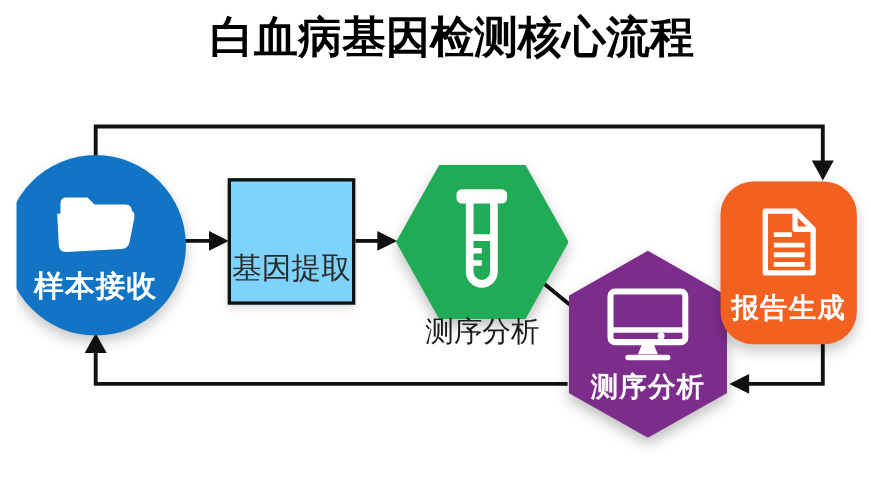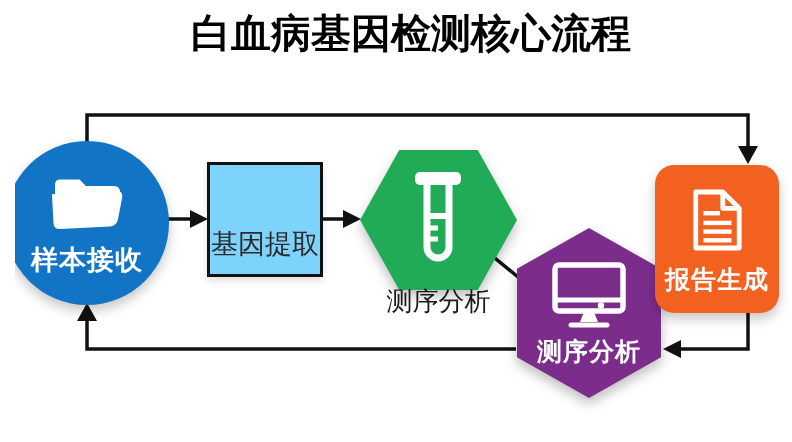--- a/index.html
+++ b/index.html
@@ -61,21 +61,21 @@
   }
   .hex-purple .icon { position:absolute; left:34px; top:33px; width:76px; height:72px; }
   .hex-purple .lbl {
     position:absolute; top:107px; left:0; width:100%; text-align:center;
     color:#fff; font-size:25px; font-weight:600; letter-spacing:1px;
   }
 
   
   .orange {
     left:640px; top:165px; width:124px; height:148px;
-    background:#f2611f; border-radius:19px;
+    background:#f2611f; border-radius:30px;
     box-shadow:0 6px 12px rgba(0,0,0,.22);
   }
   .orange .icon { position:absolute; left:33px; top:19px; width:58px; height:72px; }
   .orange .lbl {
     position:absolute; top:98px; left:0; width:100%; text-align:center;
     color:#fff; font-size:25px; font-weight:600; letter-spacing:1px;
   }
 </style>
 </head>
 <body>

